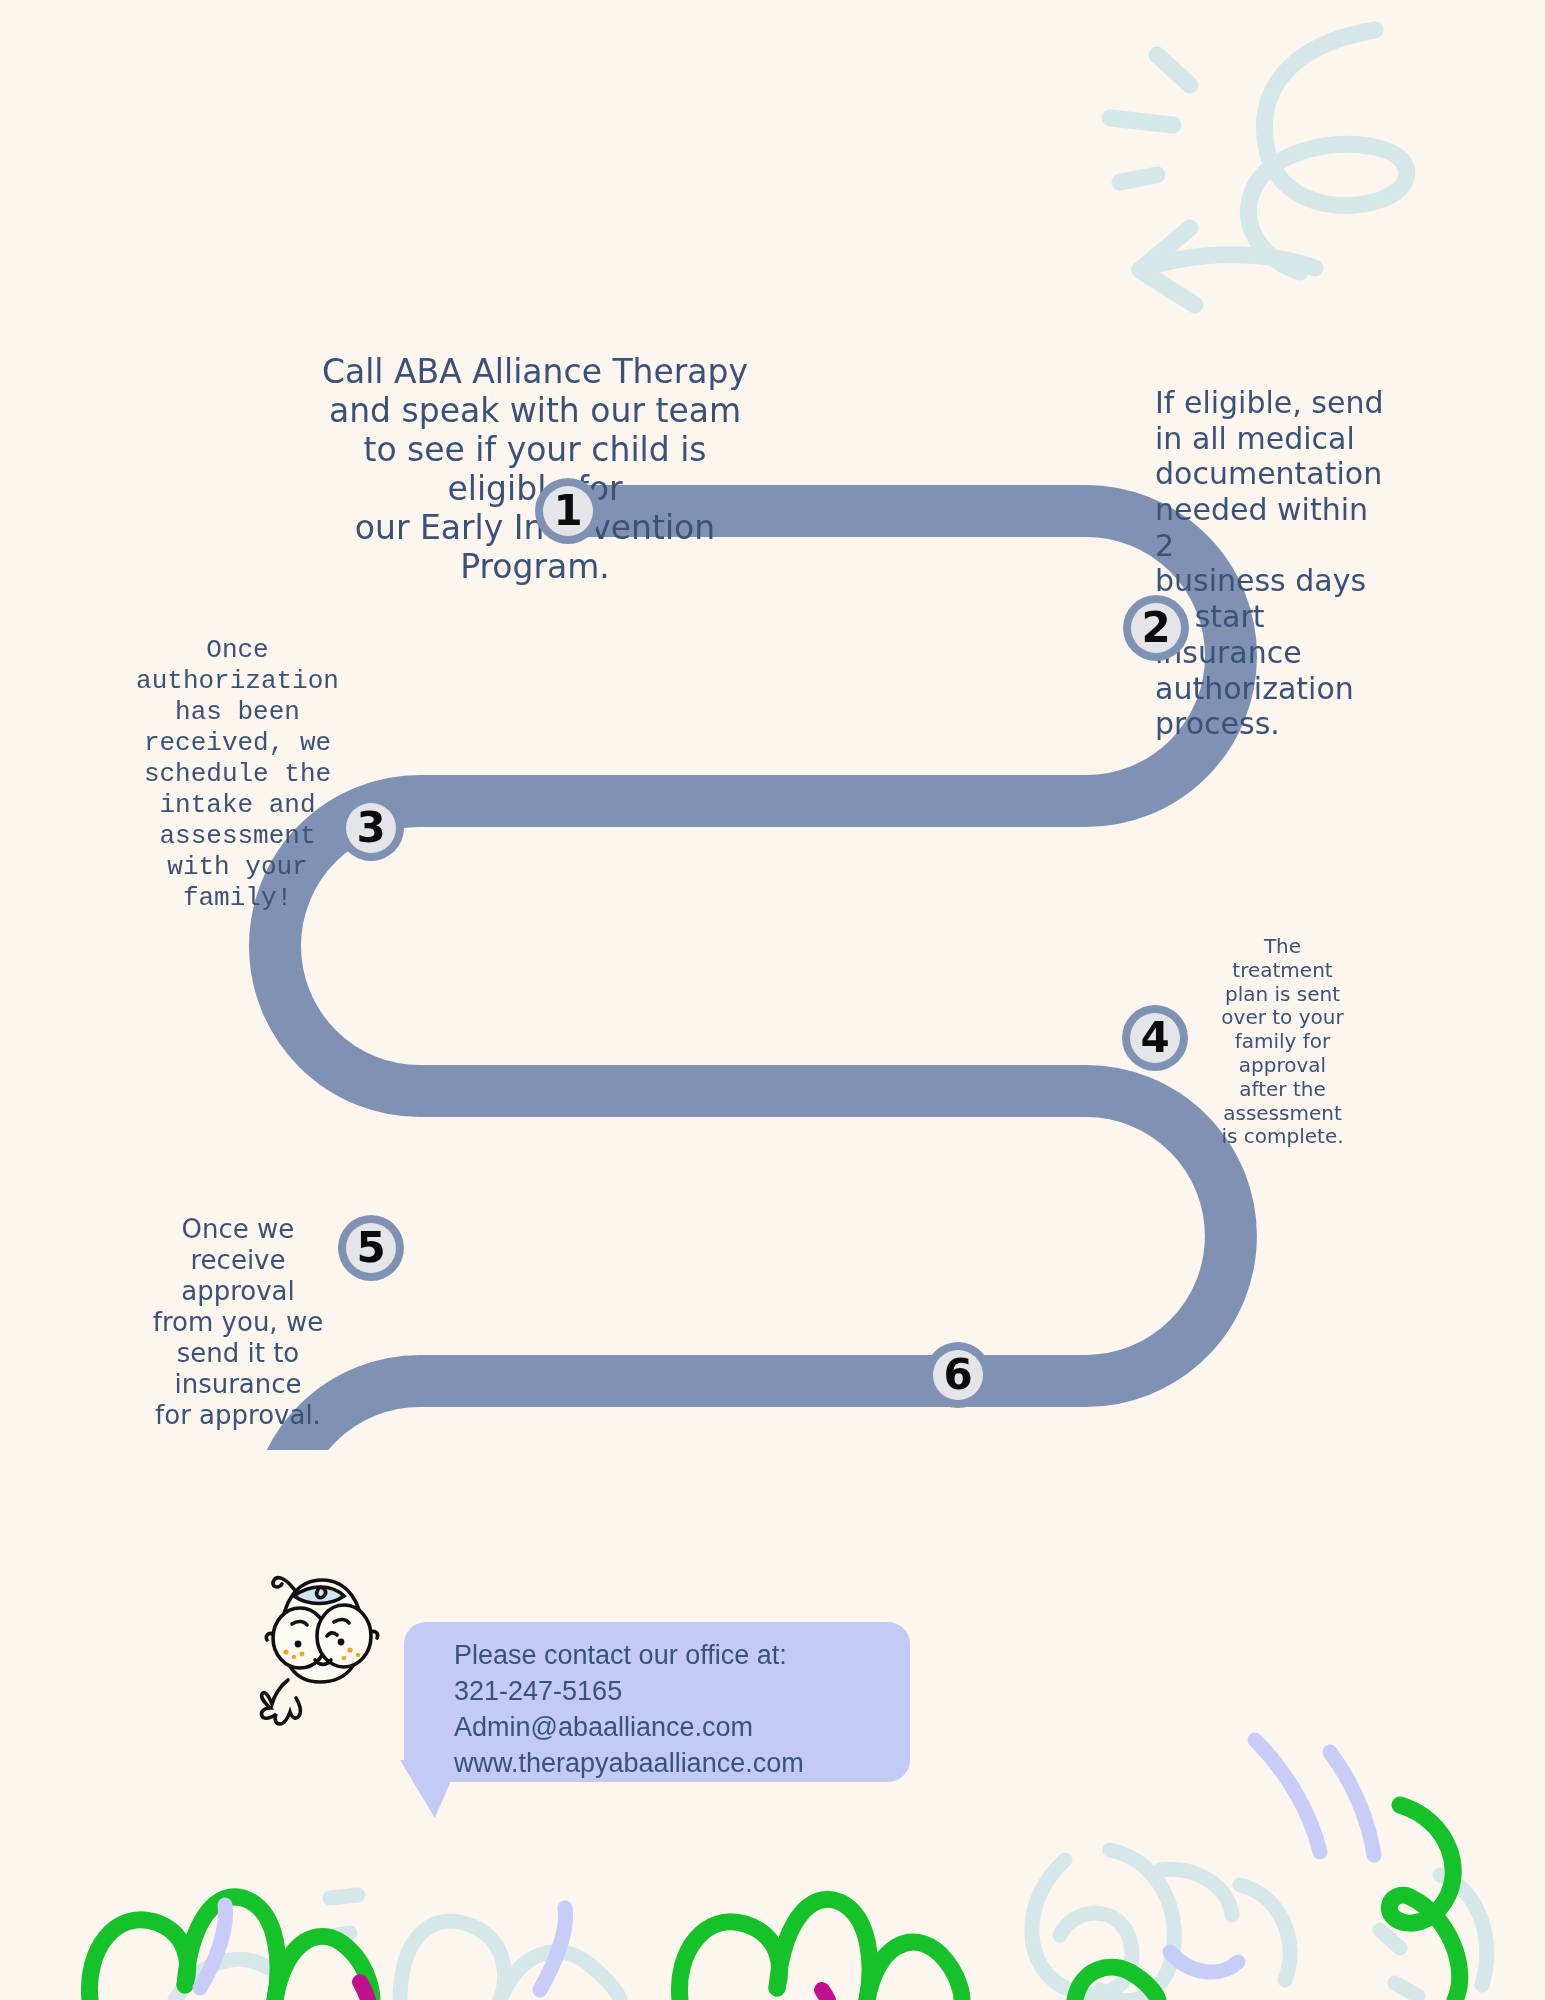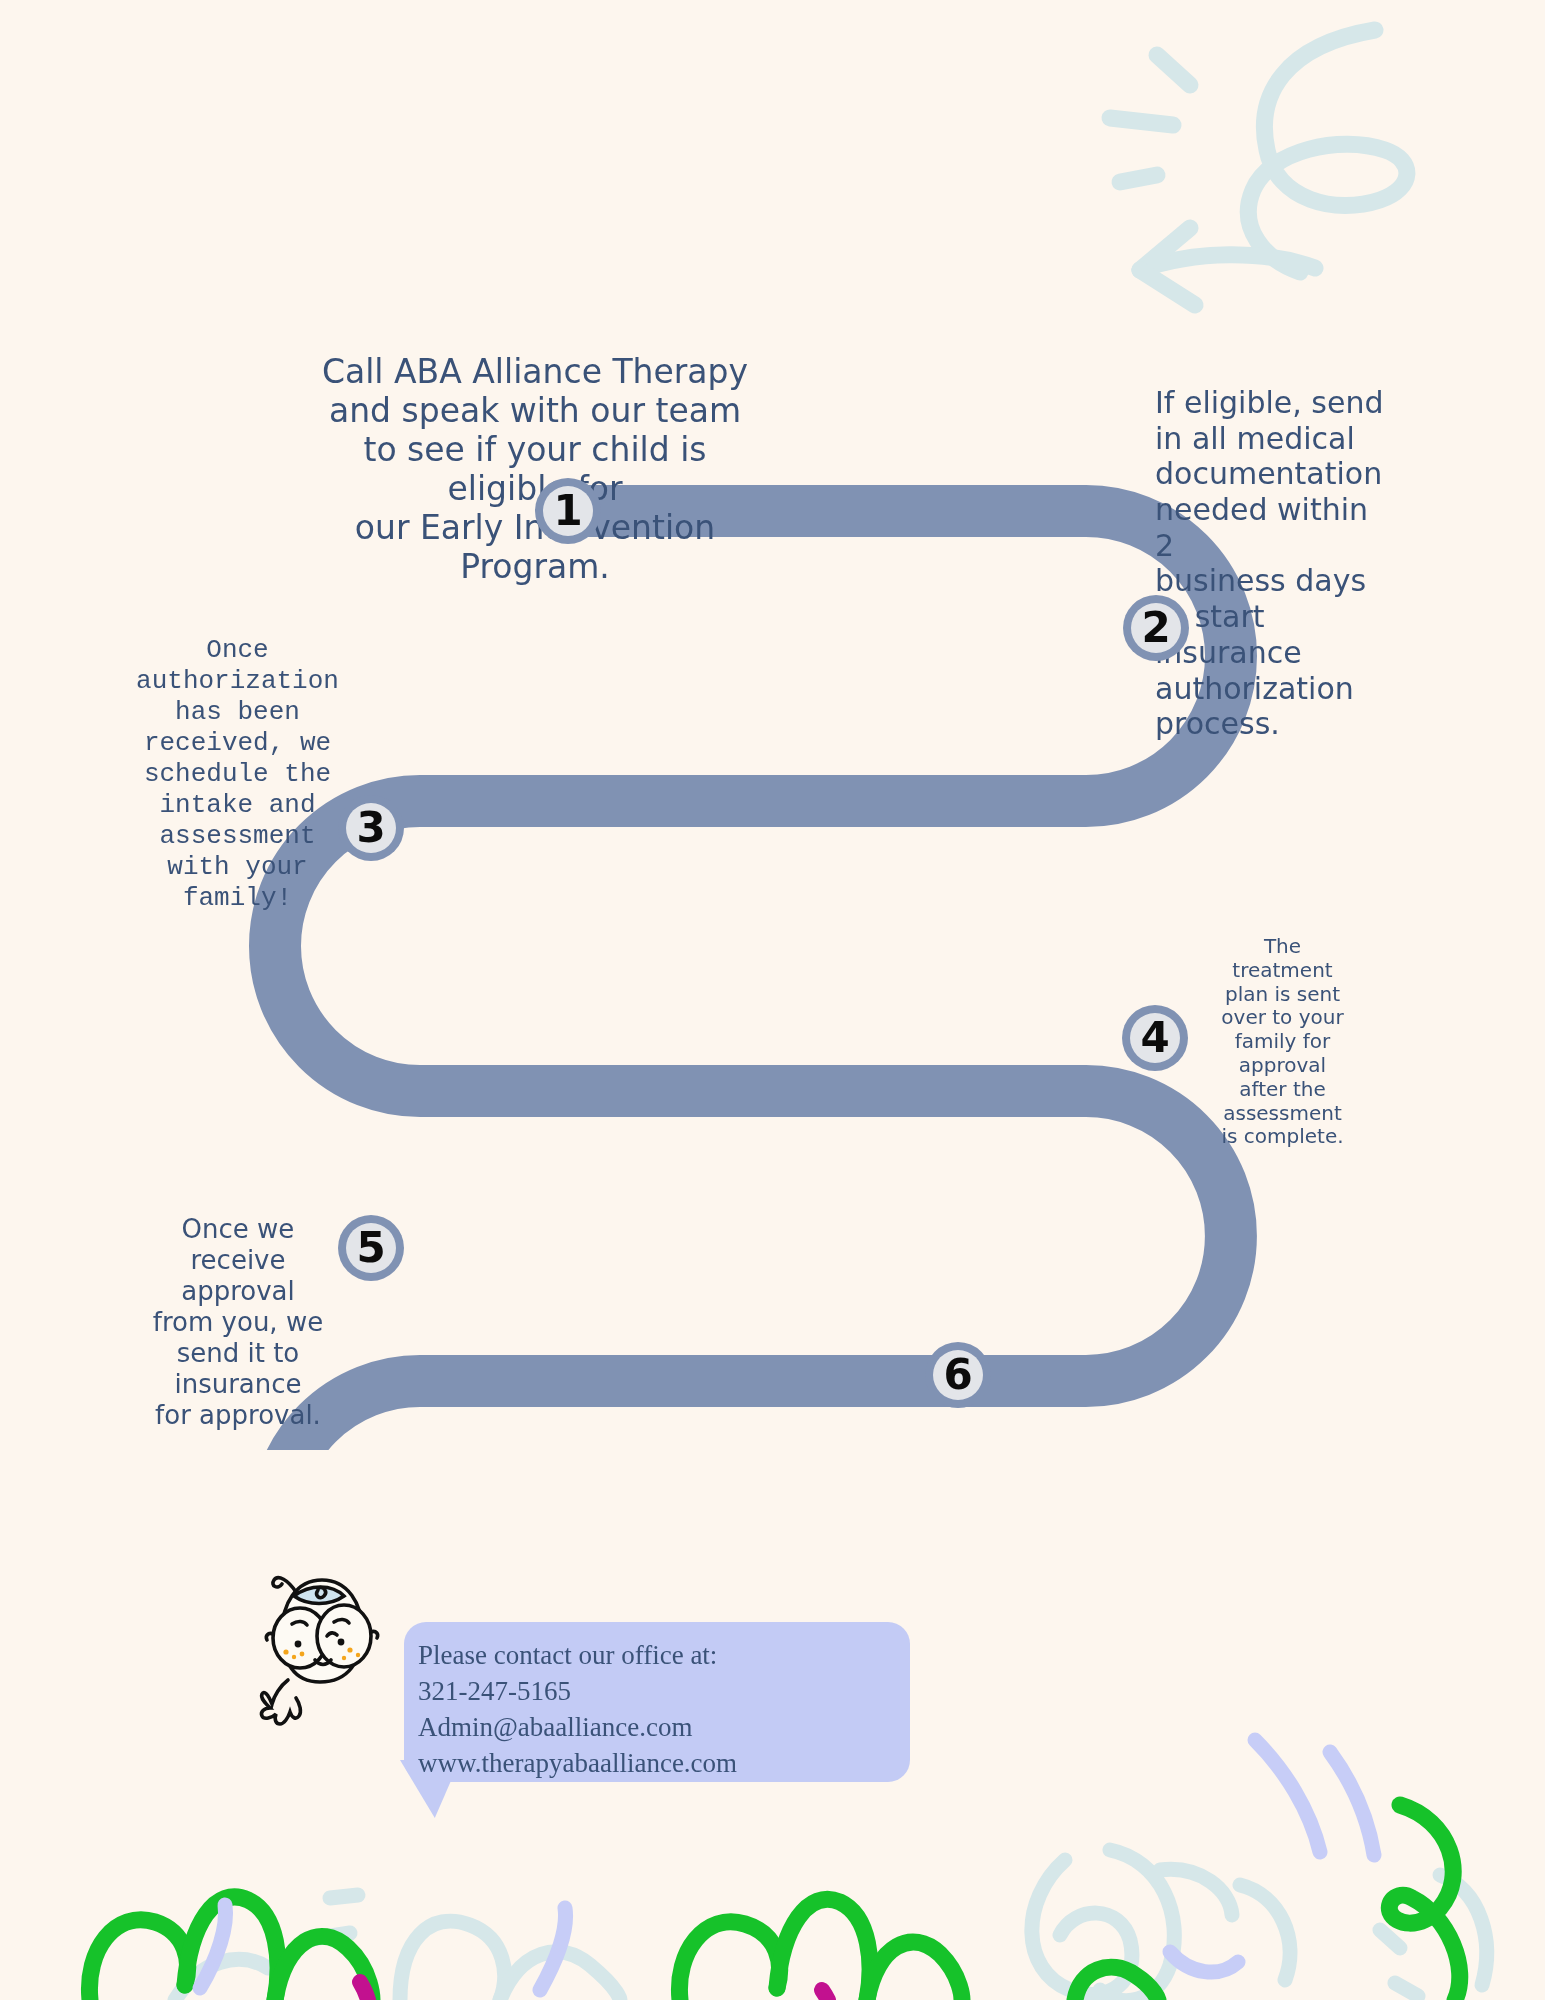--- a/index.html
+++ b/index.html
@@ -72,23 +72,23 @@
   #contact-box{
     position:absolute;left:404px;top:1622px;width:506px;height:160px;
     background:#c3cbf5;border-radius:22px;
   }
   #contact-tail{
     position:absolute;left:400px;top:1760px;width:60px;height:58px;
     background:#c3cbf5;
     clip-path:polygon(0 0,100% 0,58% 100%);
   }
   #contact-text{
-    position:absolute;left:418px;top:1638px;width:470px;
+    position:absolute;left:454px;top:1638px;width:470px;
     color:#3a5278;font-size:27px;line-height:1.33;white-space:pre-line;
-    font-family:Liberation Serif, serif;
+    font-family:Liberation Sans, sans-serif;
   }
   #mascot{position:absolute;left:258px;top:1562px;width:130px;height:200px;}
 </style>
 </head>
 <body>
 
 <div id="stage">
 
   <svg class="deco" id="deco-top-right" viewBox="0 0 460 330">
     <g fill="none" stroke="#d6e7e9" stroke-width="17" stroke-linecap="round">

